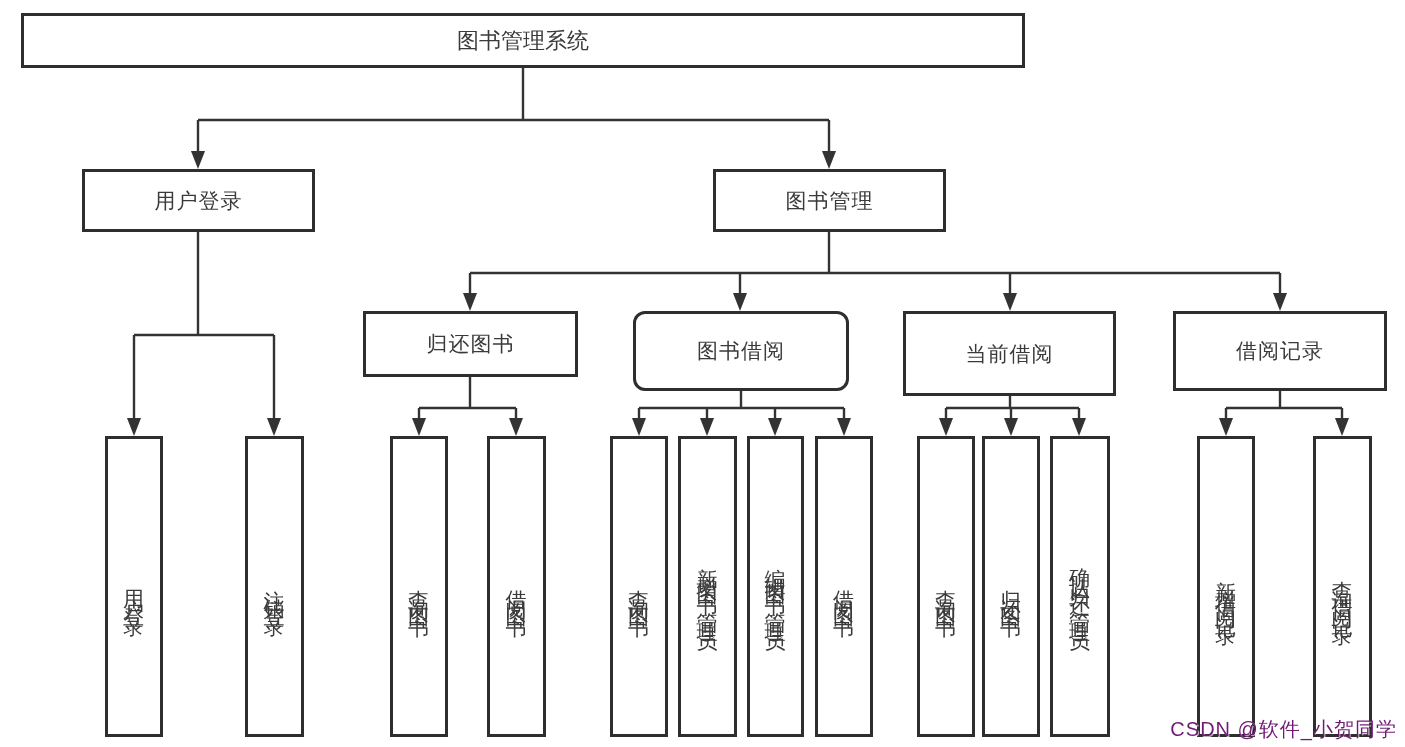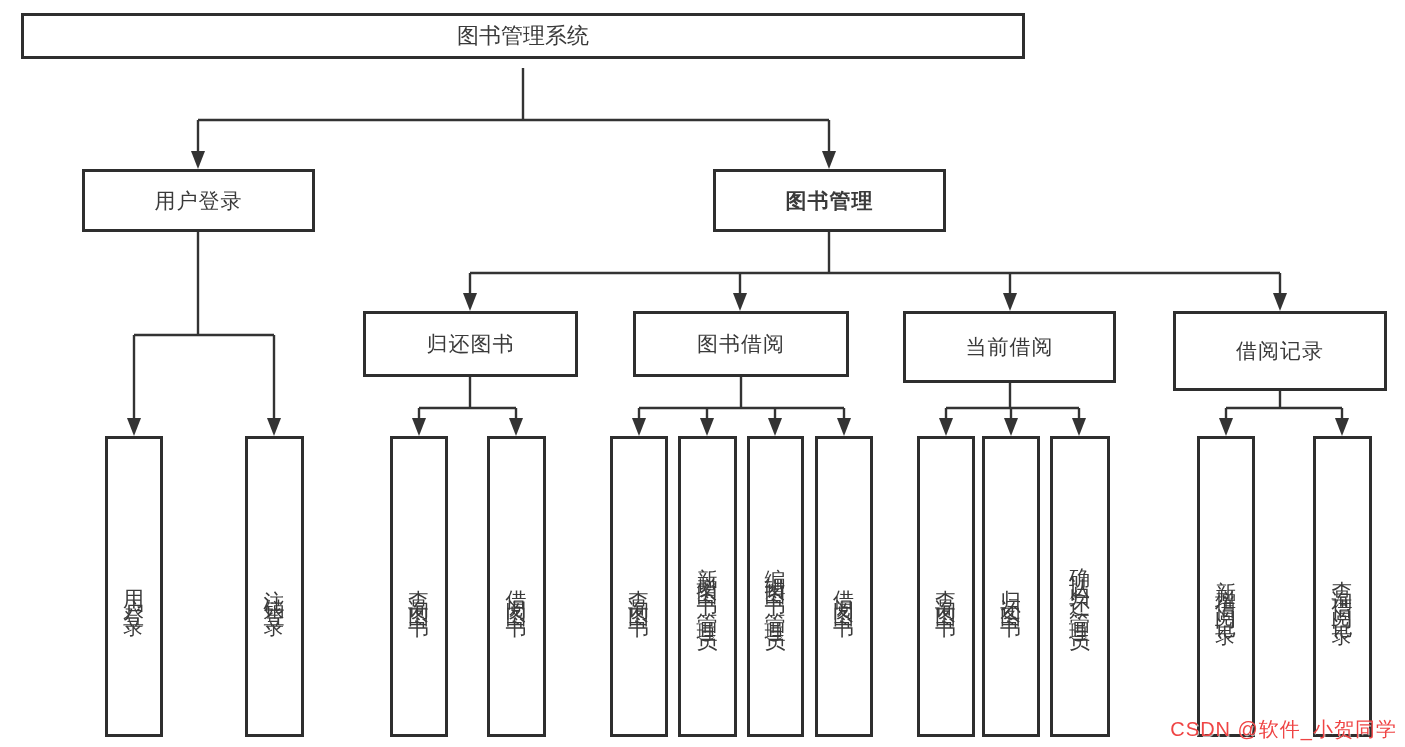--- a/index.html
+++ b/index.html
@@ -36,21 +36,21 @@
     font-size: 21px;
     letter-spacing: 9px;
     line-height: 1.1;
     padding-top: 9px; 
   }
   .watermark {
     position: absolute;
     right: 8px;
     bottom: 4px;
     font-size: 20px;
-    color: #ef4444;
+    color: #701a75;
     letter-spacing: 1px;
     text-shadow: 1px 1px 0 rgba(255,255,255,0.65);
     z-index: 5;
     white-space: nowrap;
   }
 </style>
 </head>
 <body>
 
 <div class="canvas">
@@ -117,28 +117,28 @@
       <polygon points="768,418 782,418 775,436"></polygon>
       <polygon points="837,418 851,418 844,436"></polygon>
       <polygon points="939,418 953,418 946,436"></polygon>
       <polygon points="1004,418 1018,418 1011,436"></polygon>
       <polygon points="1072,418 1086,418 1079,436"></polygon>
       <polygon points="1219,418 1233,418 1226,436"></polygon>
       <polygon points="1335,418 1349,418 1342,436"></polygon>
     </g>
   </svg>
 
-  <div class="box root-label" style="left:21px; top:13px; width:1004px; height:46px;">图书管理系统</div>
+  <div class="box root-label" style="left:21px; top:13px; width:1004px; height:55px;">图书管理系统</div>
 
   <div class="box hlabel" style="left:82px; top:169px; width:233px; height:63px;">用户登录</div>
-  <div class="box hlabel" style="left:713px; top:169px; width:233px; height:63px;font-weight:bold;">图书管理</div>
+  <div class="box hlabel" style="left:713px; top:169px; width:233px; height:63px;">图书管理</div>
 
   <div class="box hlabel" style="left:363px; top:311px; width:215px; height:66px;">归还图书</div>
-  <div class="box hlabel" style="left:633px; top:311px; width:216px; height:66px;">图书借阅</div>
-  <div class="box hlabel" style="left:903px; top:311px; width:213px; height:72px;">当前借阅</div>
+  <div class="box hlabel" style="left:633px; top:311px; width:216px; height:80px;border-radius:12px;">图书借阅</div>
+  <div class="box hlabel" style="left:903px; top:311px; width:213px; height:85px;">当前借阅</div>
   <div class="box hlabel" style="left:1173px; top:311px; width:214px; height:80px;">借阅记录</div>
 
   <div class="box leaf" style="left:105px; top:436px; width:58px; height:301px;">用户登录</div>
   <div class="box leaf" style="left:245px; top:436px; width:59px; height:301px;">注销登录</div>
   <div class="box leaf" style="left:390px; top:436px; width:58px; height:301px;">查询图书</div>
   <div class="box leaf" style="left:487px; top:436px; width:59px; height:301px;">借阅图书</div>
   <div class="box leaf" style="left:610px; top:436px; width:58px; height:301px;">查询图书</div>
   <div class="box leaf" style="left:678px; top:436px; width:59px; height:301px;">新增图书（管理员）</div>
   <div class="box leaf" style="left:747px; top:436px; width:57px; height:301px;">编辑图书（管理员）</div>
   <div class="box leaf" style="left:815px; top:436px; width:58px; height:301px;">借阅图书</div>

